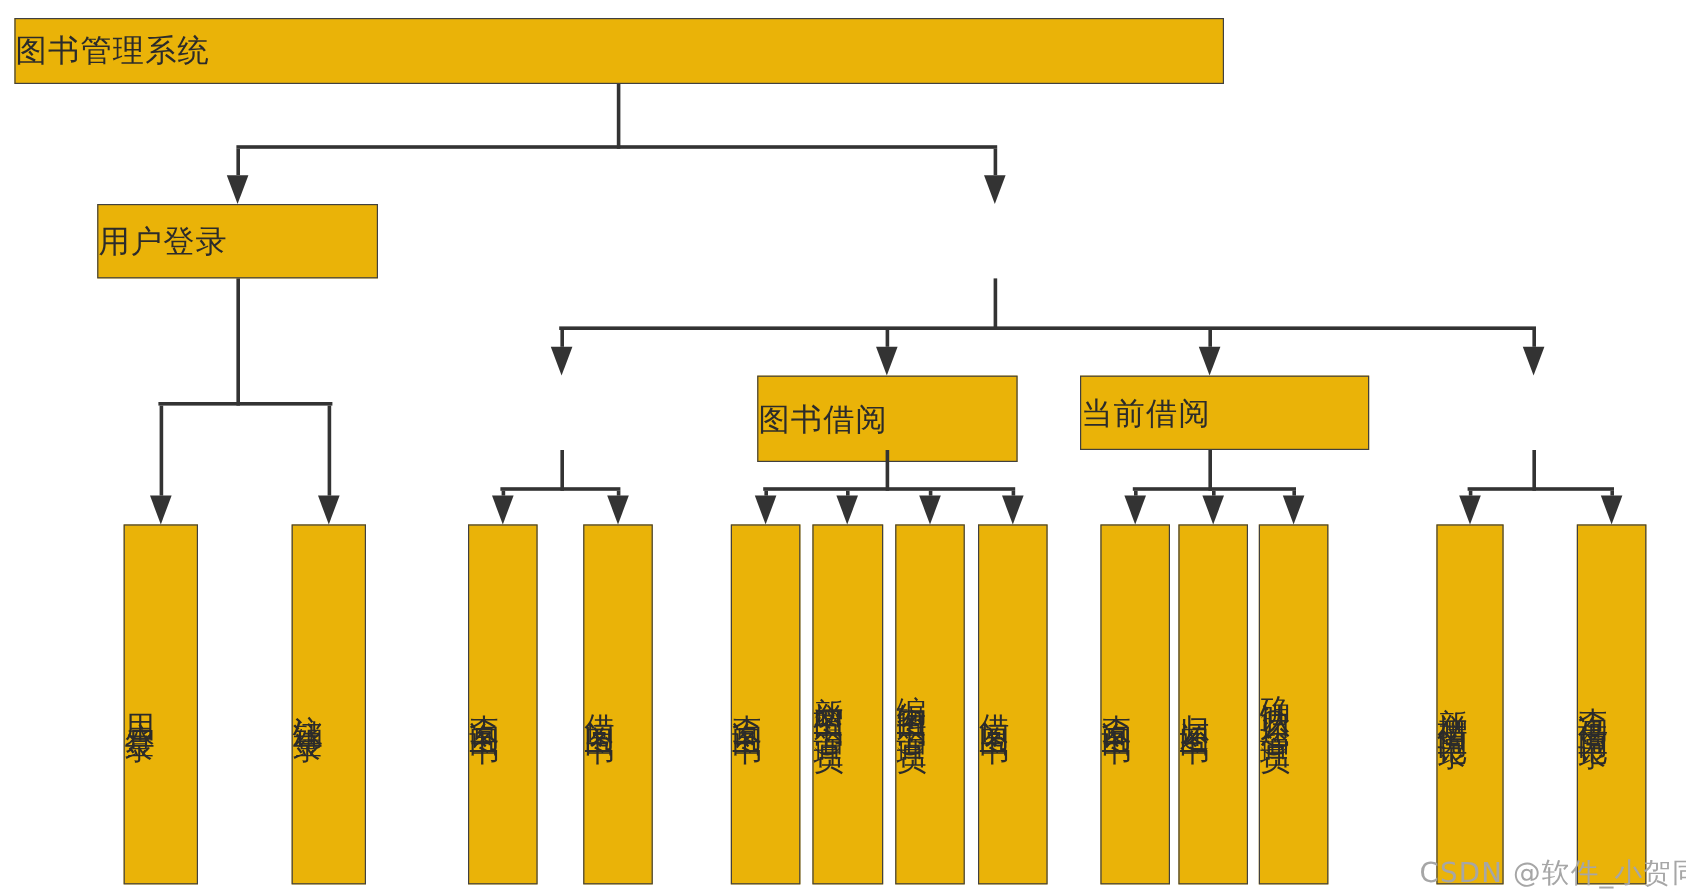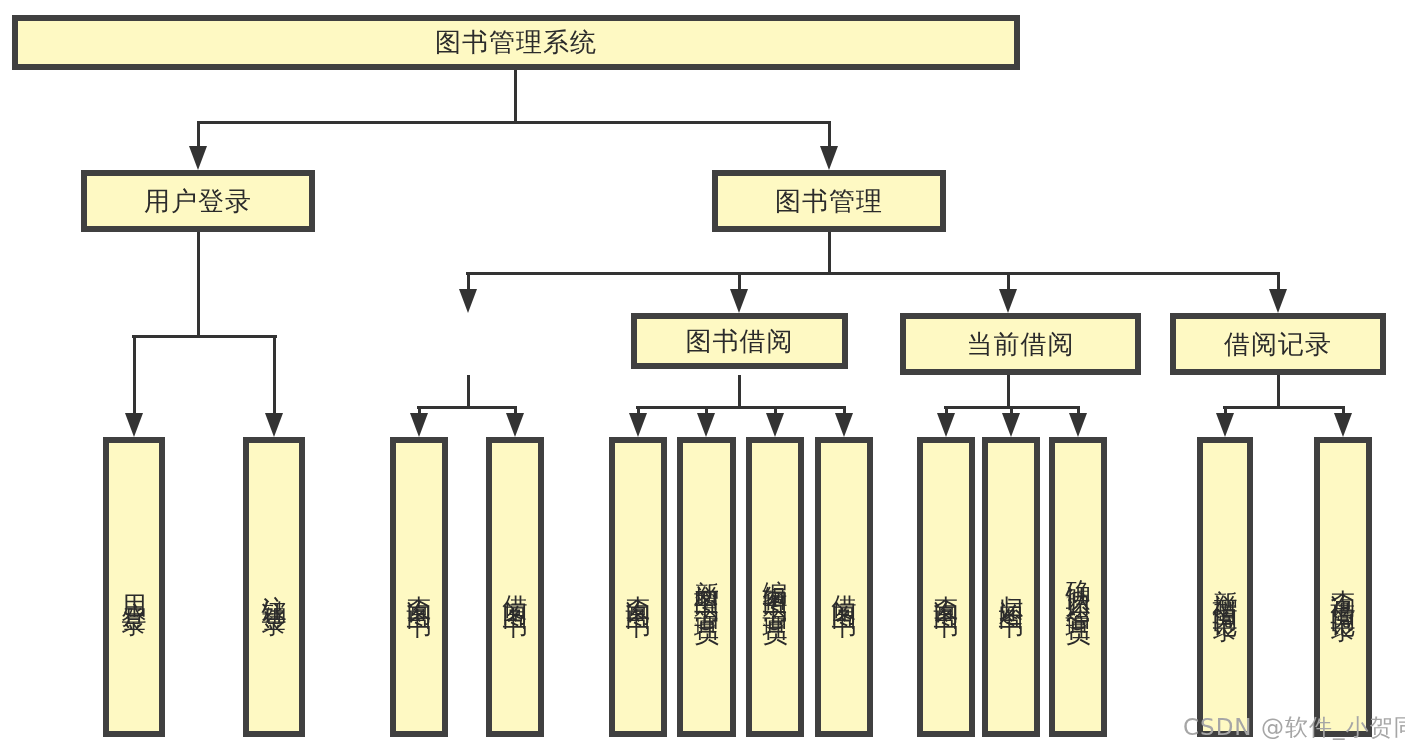--- a/index.html
+++ b/index.html
@@ -1,22 +1,22 @@
 <!DOCTYPE html>
 <html><head>
 <meta charset="utf-8">
 <style>
   html,body{margin:0;padding:0;background:#ffffff;}
   .stage{
     position:relative;width:1405px;height:747px;background:#ffffff;overflow:hidden;
     font-family:"DejaVu Sans","Liberation Sans",sans-serif;color:#2b2b2b;
   }
   .box{
-    position:absolute;box-sizing:border-box;border:6px solid #404040;background:#fef9c3;
-    display:flex;align-items:center;justify-content:center;
+    position:absolute;box-sizing:border-box;border:1px solid #404040;background:#eab308;
+    display:flex;align-items:center;
   }
   .hbox span{font-size:26px;letter-spacing:1px;white-space:nowrap;color:#2b2b2b;}
   .vbox span{
     writing-mode:vertical-rl;text-orientation:mixed;
     font-size:25px;letter-spacing:6px;line-height:1;color:#2b2b2b;white-space:nowrap;
   }
   .vline{position:absolute;width:3px;background:#333333;}
   .hline{position:absolute;height:3px;background:#333333;}
   .arrowhead{
     position:absolute;width:0;height:0;
@@ -33,32 +33,26 @@
 
 <div class="stage">
 
   <div class="box hbox" style="left:12px;top:15px;width:1008px;height:55px">
     <span>图书管理系统</span>
   </div>
 
   <div class="box hbox" style="left:81px;top:170px;width:234px;height:62px">
     <span>用户登录</span>
   </div>
-  <div class="box hbox" style="left:712px;top:170px;width:234px;height:62px">
-    <span>图书管理</span>
-  </div>
 
-  <div class="box hbox" style="left:631px;top:313px;width:217px;height:56px">
+  <div class="box hbox" style="left:631px;top:313px;width:217px;height:72px">
     <span>图书借阅</span>
   </div>
   <div class="box hbox" style="left:900px;top:313px;width:241px;height:62px">
     <span>当前借阅</span>
-  </div>
-  <div class="box hbox" style="left:1170px;top:313px;width:216px;height:62px">
-    <span>借阅记录</span>
   </div>
 
   <div class="box vbox" style="left:103px;top:437px;width:62px;height:300px">
     <span>用户登录</span>
   </div>
   <div class="box vbox" style="left:243px;top:437px;width:62px;height:300px">
     <span>注销登录</span>
   </div>
 
   <div class="box vbox" style="left:390px;top:437px;width:58px;height:300px">

